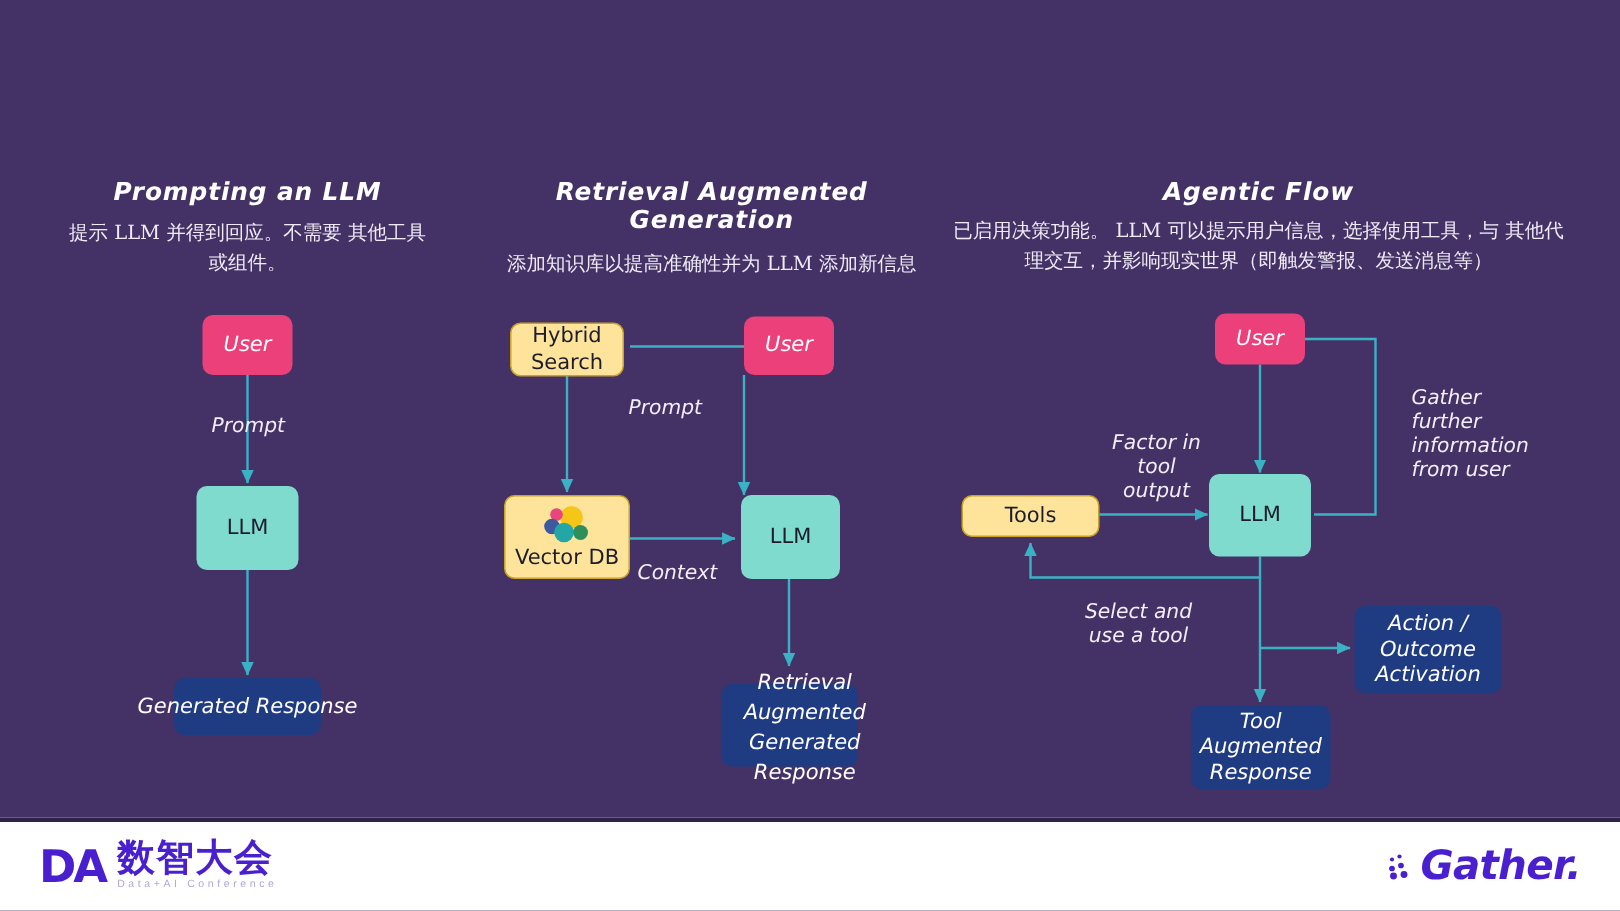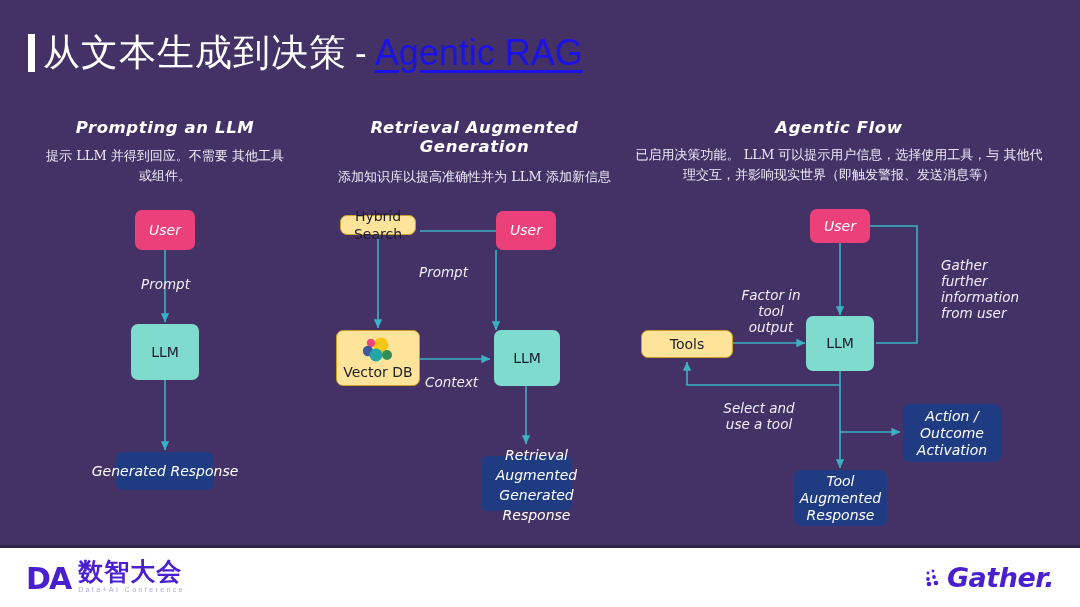--- a/index.html
+++ b/index.html
@@ -193,26 +193,20 @@
     color: #4a1fd0;
     letter-spacing: -0.5px;
     line-height: 27px;
   }
 </style>
 </head>
 <body>
 
 <div id="slide">
 
-  <div id="title-bar">
-    <div class="title-accent"></div>
-    <span class="title-cn">从文本生成到决策</span>
-    <span class="title-sep">-</span>
-    <span class="title-link">Agentic RAG</span>
-  </div>
 
   <div class="col-head" style="left:45px; top:118px; width:240px;">
     <div class="h clip-1line">Prompting an LLM</div>
     <div class="sub" style="margin-top:9px;">提示 LLM 并得到回应。不需要
 其他工具或组件。</div>
   </div>
 
   <div class="col-head" style="left:322px; top:118px; width:305px;">
     <div class="h">Retrieval Augmented Generation</div>
     <div class="sub" style="margin-top:11px;">添加知识库以提高准确性并为 LLM
@@ -255,21 +249,21 @@
     <span>User</span>
   </div>
   <div class="node teal" style="left:131px; top:324px; width:68px; height:56px;">
     <span>LLM</span>
   </div>
   <div class="node navy" style="left:116px; top:452px; width:98px; height:38px;">
     <span class="ovf">Generated Response</span>
   </div>
   <div class="edge-label" style="left:141px; top:276px; width:120px; text-align:left;">Prompt</div>
 
-  <div class="node yellow" style="left:340px; top:215px; width:76px; height:20px; overflow:visible;">
+  <div class="node yellow" style="left:340px; top:215px; width:76px; height:36px; overflow:visible;">
     <span style="position:absolute; width:56px; line-height:18px;">Hybrid Search</span>
   </div>
   <div class="node pink" style="left:496px; top:211px; width:60px; height:39px;">
     <span>User</span>
   </div>
   <div class="node yellow" style="left:336px; top:330px; width:84px; height:56px; align-items:flex-end; padding-bottom:5px;">
     <svg class="vdb-icon" viewBox="0 0 34 26">
       <circle cx="20" cy="8" r="7.5" fill="#f5c518"></circle>
       <circle cx="10" cy="6" r="4.2" fill="#e8467c"></circle>
       <circle cx="7" cy="14" r="5.2" fill="#3d5a9e"></circle>

